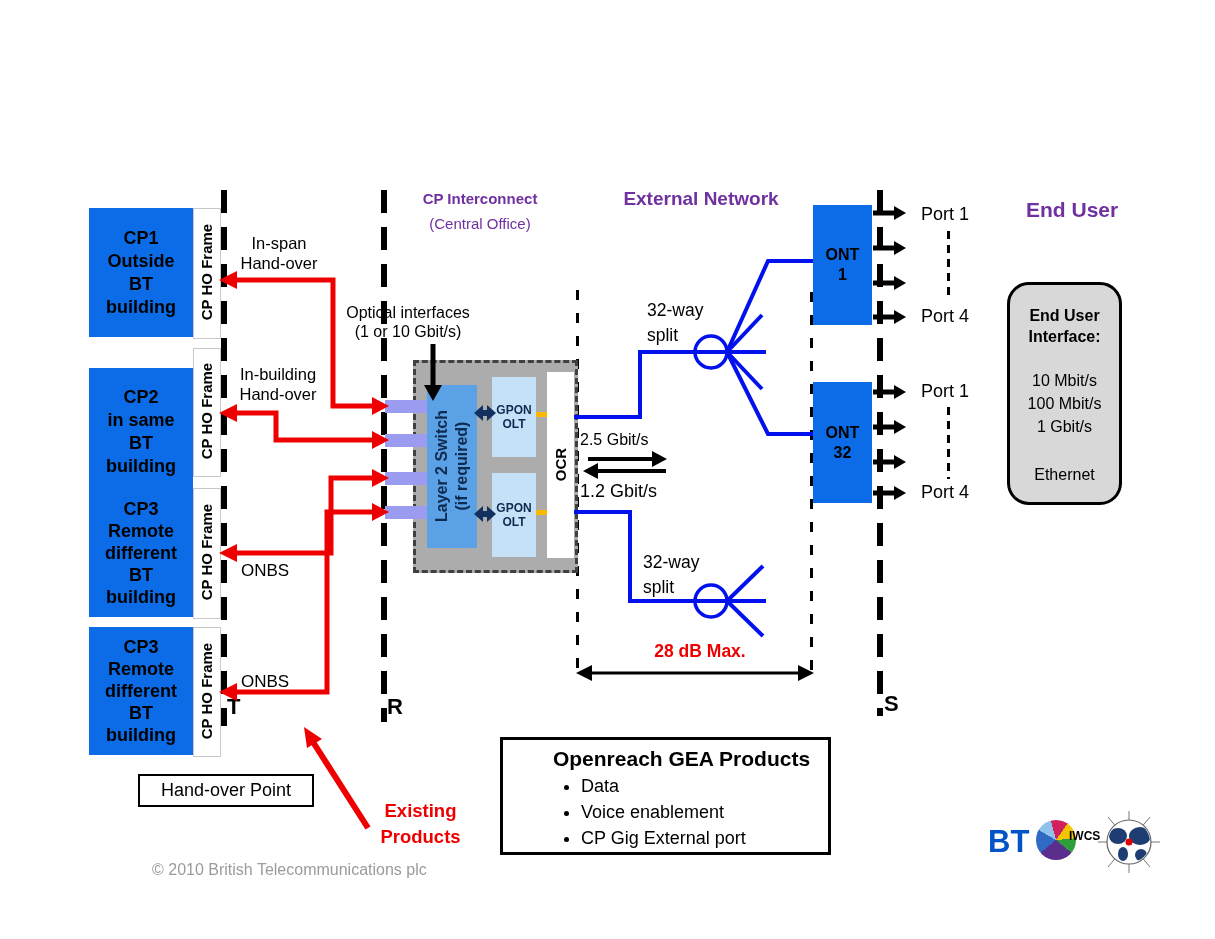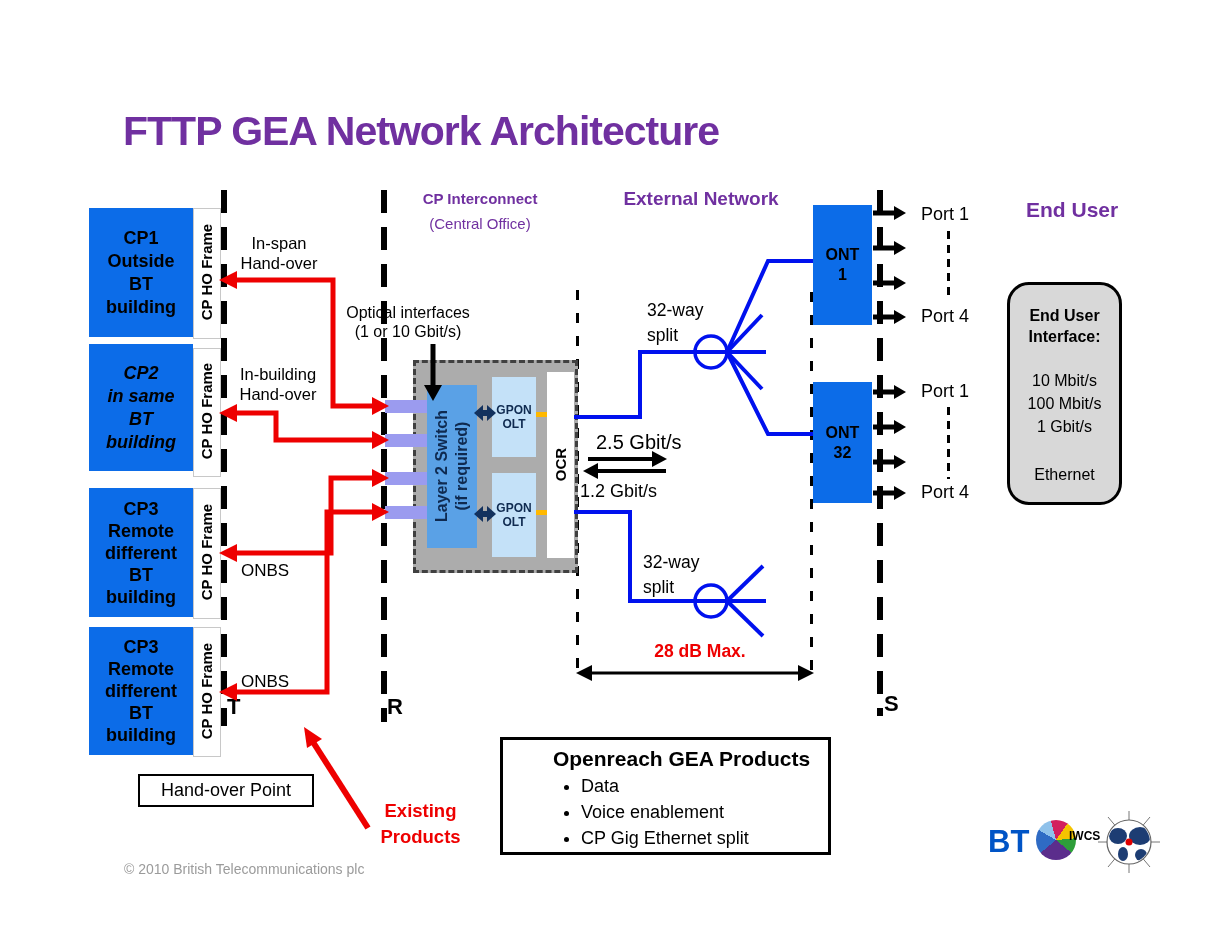--- a/index.html
+++ b/index.html
@@ -32,21 +32,20 @@
   ul.plist{margin:2px 0 0 0;padding-left:46px;}
   ul.plist li{font-size:18px;line-height:26px;}
   .bt-globe{width:40px;height:40px;border-radius:50%;
     background:conic-gradient(from 160deg,#5B2D8C 0 70deg,#2F6BC4 70deg 140deg,#8FC1EA 140deg 185deg,#D21F5E 185deg 235deg,#F5C400 235deg 285deg,#2E9E3A 285deg 330deg,#5B2D8C 330deg 360deg);}
 </style>
 </head>
 <body>
 
 <div id="canvas">
 
-  <div class="abs bold purple" style="left:123px;top:108px;font-size:41px;letter-spacing:-1px;">FTTP GEA Network Architecture</div>
 
   <div class="abs ctr purple" style="left:390px;top:186px;width:180px;font-size:15px;line-height:25px;">
     <div class="bold">CP Interconnect</div>
     <div>(Central Office)</div>
   </div>
   <div class="abs ctr purple" style="left:603px;top:186px;width:196px;font-size:19px;line-height:25px;">
     <div class="bold">External Network</div>
   </div>
   <div class="abs bold purple" style="left:1026px;top:198px;font-size:21px;">End User</div>
 
@@ -61,21 +60,21 @@
   <div class="abs bold" style="left:387px;top:694px;font-size:22px;">R</div>
   <div class="abs bold" style="left:884px;top:691px;font-size:22px;">S</div>
 
   <div class="abs blue-box pre" style="left:89px;top:208px;width:104px;height:129px;font-size:18px;line-height:23px;">CP1
 Outside
 BT
 building</div>
   <div class="abs strip" style="left:193px;top:208px;width:26px;height:129px;"></div>
   <div class="abs vrot" style="left:142px;top:259px;width:128px;height:26px;font-size:15px;">CP HO Frame</div>
 
-  <div class="abs blue-box pre" style="left:89px;top:344px;width:104px;height:127px;font-size:18px;line-height:23px;font-style:italic;">CP2
+  <div class="abs blue-box pre" style="left:89px;top:368px;width:104px;height:127px;font-size:18px;line-height:23px;">CP2
 in same
 BT
 building</div>
   <div class="abs strip" style="left:193px;top:348px;width:26px;height:127px;"></div>
   <div class="abs vrot" style="left:142px;top:398px;width:128px;height:26px;font-size:15px;">CP HO Frame</div>
 
   <div class="abs blue-box pre" style="left:89px;top:488px;width:104px;height:129px;font-size:18px;line-height:22px;">CP3
 Remote
 different
 BT
@@ -112,21 +111,21 @@
 (if required)</div>
 
   <div class="abs gpon pre" style="left:492px;top:377px;width:44px;height:80px;">GPON
 OLT</div>
   <div class="abs gpon pre" style="left:492px;top:473px;width:44px;height:84px;">GPON
 OLT</div>
 
   <div class="abs ocr" style="left:547px;top:372px;width:27px;height:186px;"></div>
   <div class="abs vrot" style="left:467px;top:451px;width:186px;height:27px;font-size:15px;">OCR</div>
 
-  <div class="abs" style="left:580px;top:431px;font-size:20px;margin-left:16px;">2.5 Gbit/s</div>
+  <div class="abs" style="left:580px;top:431px;font-size:16px;">2.5 Gbit/s</div>
   <div class="abs" style="left:580px;top:481px;font-size:18px;">1.2 Gbit/s</div>
 
   <div class="abs pre" style="left:647px;top:298px;font-size:17.5px;line-height:25px;">32-way
 split</div>
   <div class="abs pre" style="left:643px;top:550px;font-size:17.5px;line-height:25px;">32-way
 split</div>
   <div class="abs ctr bold red" style="left:645px;top:641px;width:110px;font-size:17.5px;">28 dB Max.</div>
 
   <div class="abs blue-box pre" style="left:813px;top:205px;width:59px;height:120px;font-size:16px;line-height:20px;">ONT
 1</div>
@@ -152,25 +151,25 @@
   <div class="abs hbox" style="left:138px;top:774px;width:176px;height:33px;box-sizing:border-box;font-size:18px;">Hand-over Point</div>
 
   <div class="abs ctr bold red pre" style="left:368px;top:798px;width:105px;font-size:18.5px;line-height:26px;">Existing
 Products</div>
 
   <div class="abs obox" style="left:500px;top:737px;width:331px;height:118px;box-sizing:border-box;">
     <div class="ctr bold" style="font-size:21px;margin-top:7px;">Openreach GEA Products</div>
     <ul class="plist">
       <li>Data</li>
       <li>Voice enablement</li>
-      <li>CP Gig Ethernet split</li>
+      <li>CP Gig External port</li>
     </ul>
   </div>
 
-  <div class="abs" style="left:124px;top:861px;font-size:14px;color:#9b9b9b;">© 2010 British Telecommunications plc</div>
+  <div class="abs" style="left:152px;top:861px;font-size:16px;color:#9b9b9b;">© 2010 British Telecommunications plc</div>
 
   <div class="abs bold" style="left:988px;top:824px;font-size:31px;color:#0054C6;">BT</div>
   <div class="abs bt-globe" style="left:1036px;top:820px;"></div>
   <div class="abs bold" style="left:1069px;top:829px;font-size:12px;">IWCS</div>
   <svg class="abs" style="left:1096px;top:809px;" width="66" height="66" viewBox="0 0 66 66">
     <g stroke="#777" stroke-width="1">
       <line x1="33" y1="2" x2="33" y2="64"></line>
         <line x1="2" y1="33" x2="64" y2="33"></line>
       <line x1="12" y1="8" x2="54" y2="58"></line>
         <line x1="54" y1="8" x2="12" y2="58"></line>

